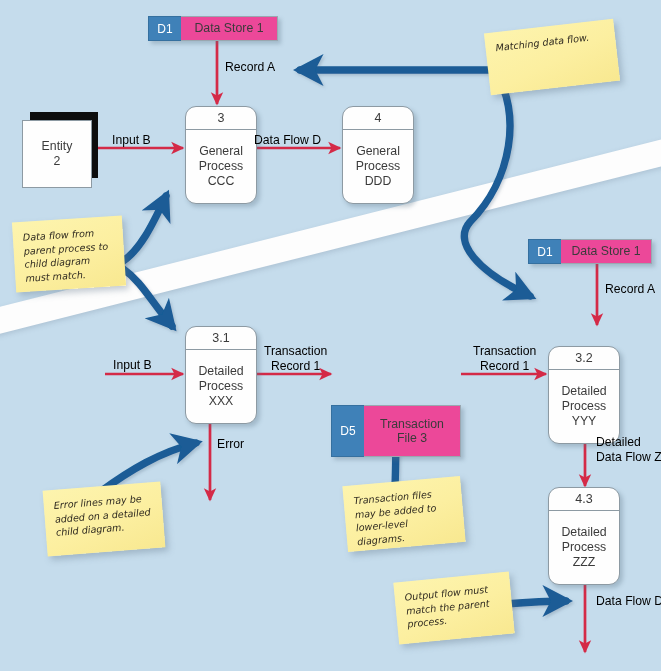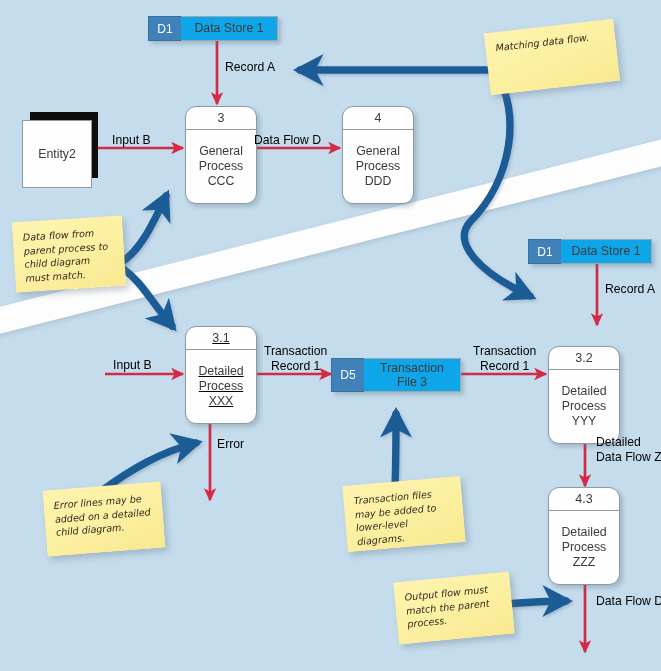--- a/index.html
+++ b/index.html
@@ -53,39 +53,39 @@
     display:flex;align-items:stretch;
     box-shadow:2.5px 3px 4px rgba(90,115,135,.33);
   }
   .store .skey{
     width:32px;background:#3f81b8;
     color:#fff;font-size:12px;
     display:flex;align-items:center;justify-content:center;
     border:1px solid #35709f;border-right:none;
   }
   .store .sname{
-    flex:1;background:#0ea5e9;
+    flex:1;background:#ec4899;
     border:1px solid #9aa7b0;border-left:none;
     display:flex;align-items:center;justify-content:center;
     font-size:12.3px;color:#3b3b3b;line-height:13px;text-align:center;
   }
-  .store.tall{height:34px;}
+  .store.tall{height:52px;margin-top:47px;}
   .store.tall .sname{line-height:14px;}
 
   
   .entity{position:absolute;}
   .entity .eshadow{
     position:absolute;left:8px;top:-8px;
     width:68px;height:66px;background:#0d0d0d;
   }
   .entity .ebox{
     position:absolute;left:0;top:0;
     width:68px;height:66px;
     background:#fefefe;border:1px solid #8d9aa3;
-    display:flex;flex-direction:row;
+    display:flex;flex-direction:column;
     align-items:center;justify-content:center;
     font-size:12.3px;color:#3b3b3b;line-height:15px;
   }
 
   
   .note{
     position:absolute;
     background:linear-gradient(160deg,#fdf4ae 0%,#fcefa0 55%,#f8e890 100%);
     box-shadow:3px 4px 6px rgba(95,115,135,.35);
     font-family:"DejaVu Sans", sans-serif;
@@ -206,21 +206,21 @@
   <div class="store tall" style="left:331px;top:358px;width:130px;">
     <div class="skey">D5</div>
     <div class="sname">
       <div>
         <div>Transaction</div>
         <div>File 3</div>
       </div>
     </div>
   </div>
 
-  <div class="proc" style="left:185px;top:326px;width:70px;height:96px;text-decoration:underline;">
+  <div class="proc" style="left:185px;top:326px;width:70px;height:96px;">
     <div class="pnum">3.1</div>
     <div class="pbody">
       <div>Detailed</div>
       <div>Process</div>
       <div>XXX</div>
     </div>
   </div>
 
   <div class="proc" style="left:548px;top:326px;width:70px;height:96px;margin-top:20px;">
     <div class="pnum">3.2</div>

